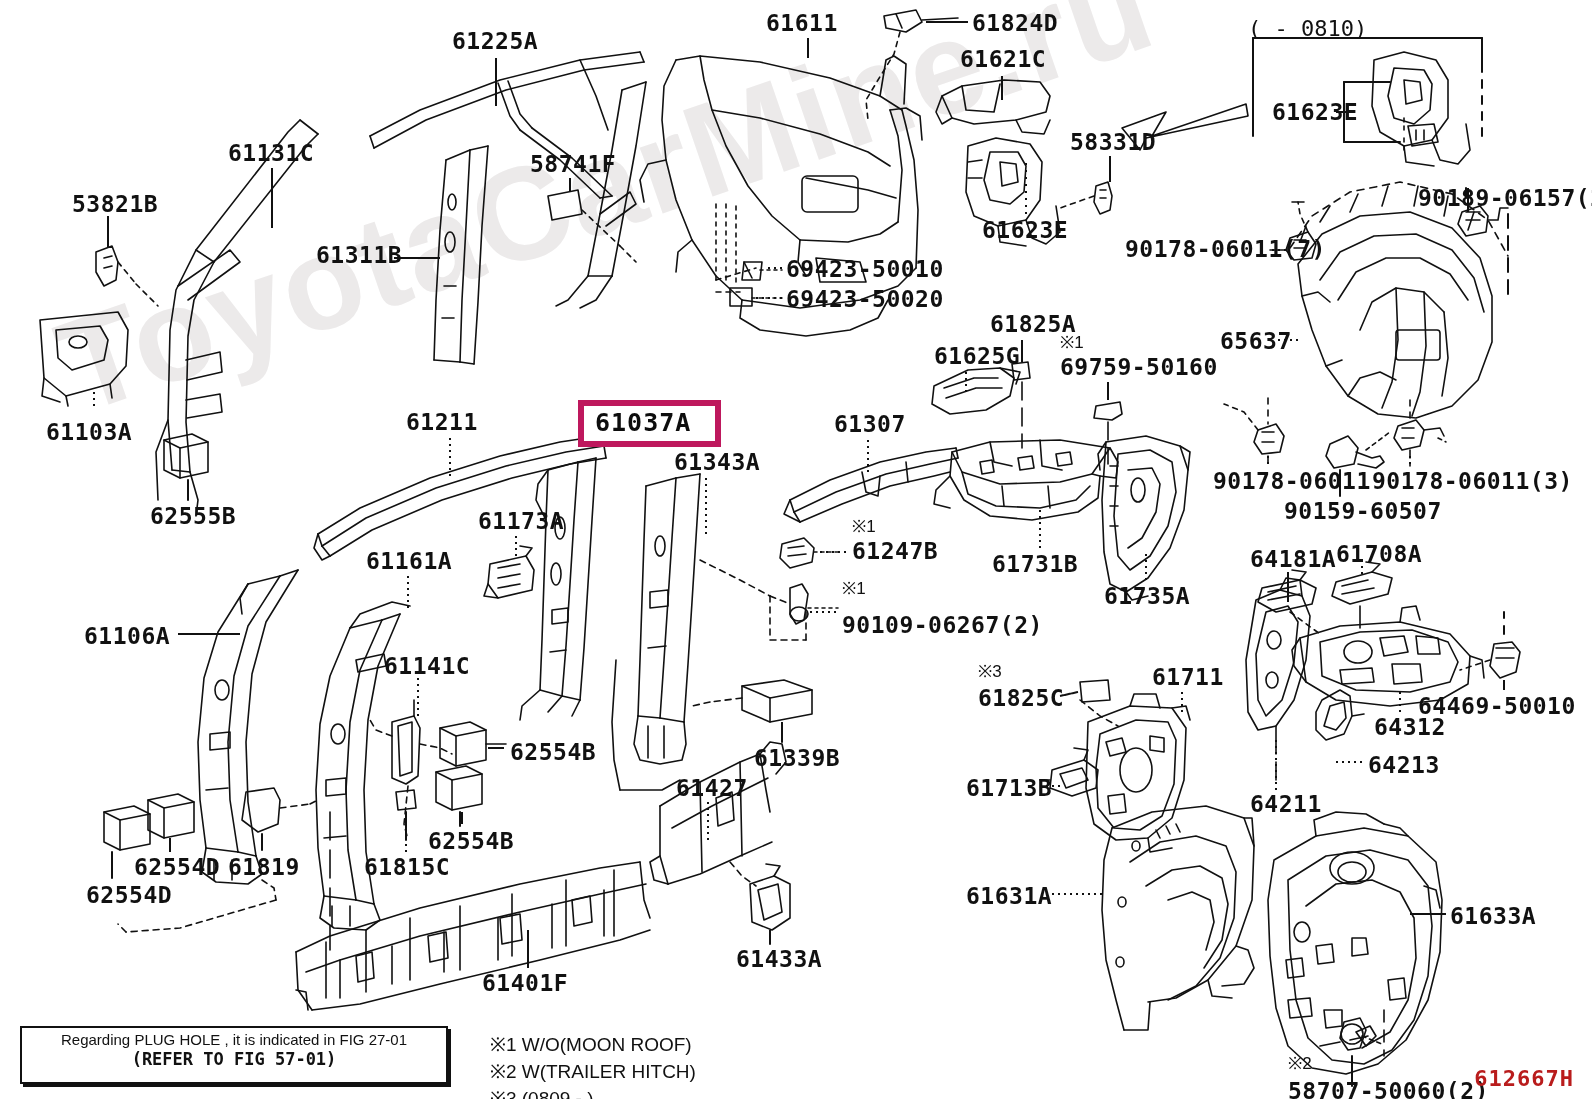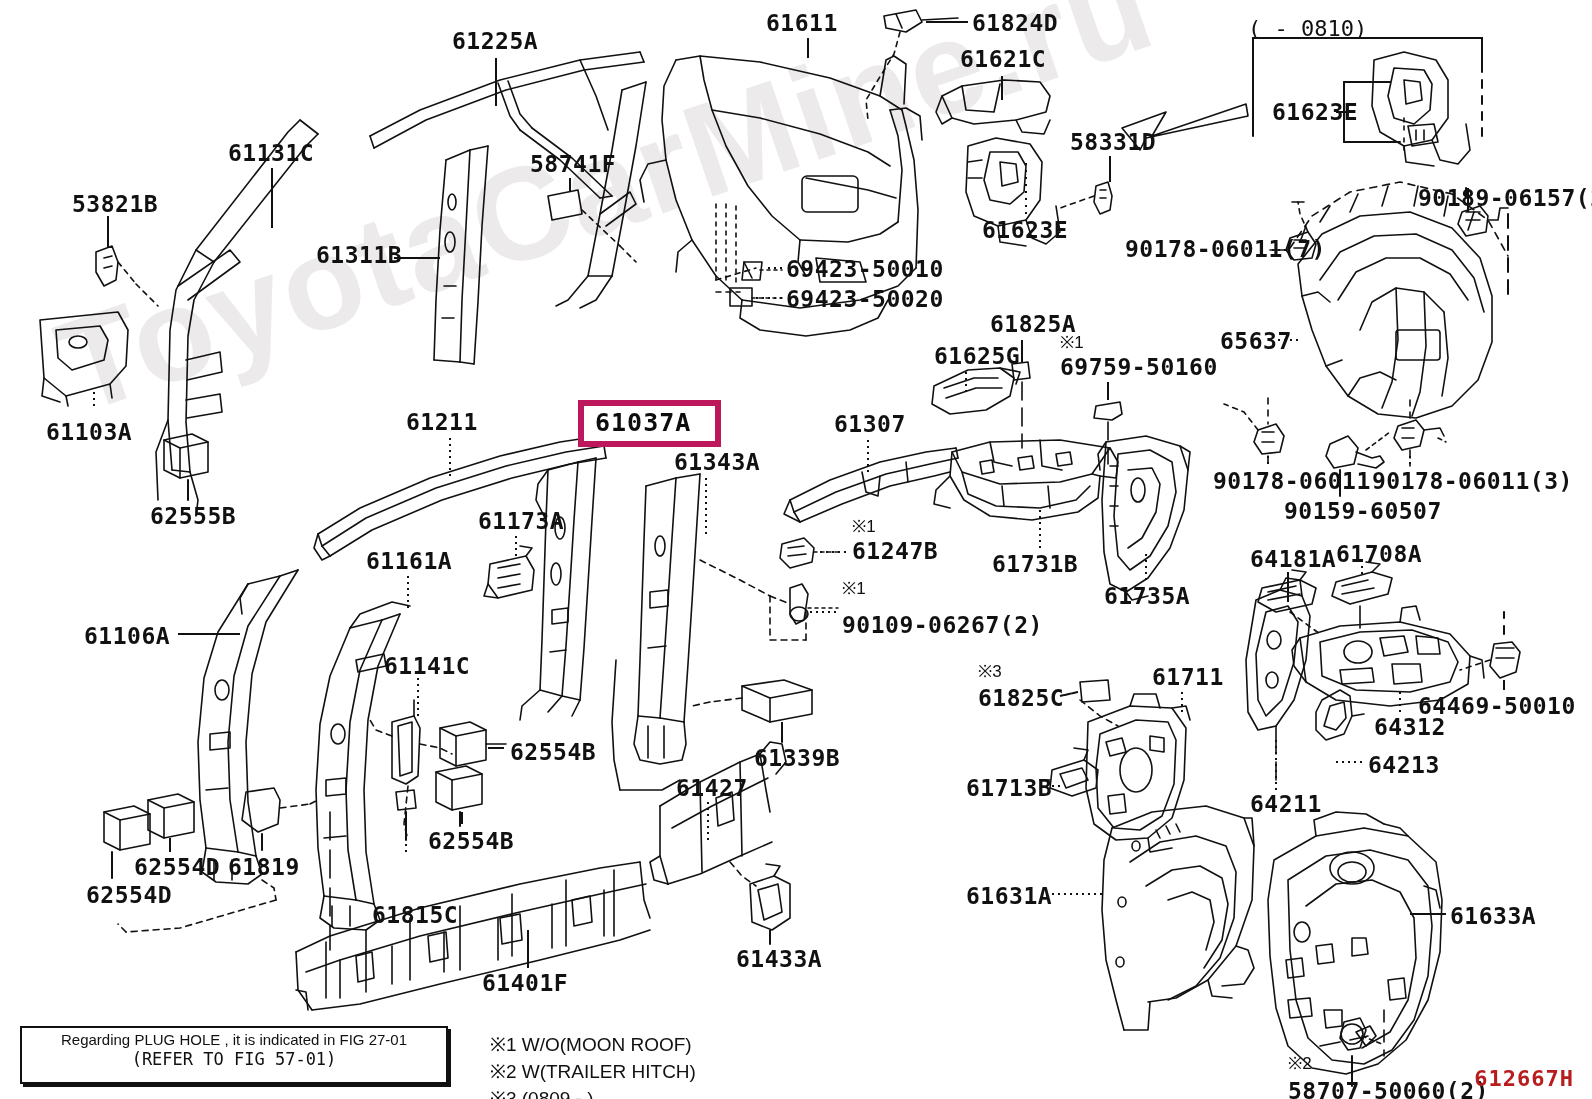--- a/index.html
+++ b/index.html
@@ -87,21 +87,21 @@
   .notebox .jp{
     font-family:"Liberation Sans",sans-serif;
     font-size:16px;color:#111;line-height:1.25;
   }
   .notebox .en{
     font-family:"Liberation Sans",sans-serif;
     font-size:15px;color:#111;line-height:1.2;
   }
   .notebox .ref{
     font-family:"DejaVu Sans Mono","Liberation Mono",monospace;
-    font-size:17px;font-weight:400;color:#111;line-height:1.2;
+    font-size:17px;font-weight:700;color:#111;line-height:1.2;
   }
   
   .legend{
     position:absolute;z-index:5;left:490px;top:1032px;
     font-family:"Liberation Sans",sans-serif;
     font-size:19px;color:#111;line-height:1.42;
   }
   .legend div{white-space:nowrap;}
   
   .figid{
@@ -664,21 +664,21 @@
   <div class="lbl" style="left:384px;top:655px;">61141C</div>
   <div class="lbl" style="left:510px;top:741px;">62554B</div>
   <div class="lbl" style="left:428px;top:830px;">62554B</div>
   <div class="lbl" style="left:754px;top:747px;">61339B</div>
   <div class="lbl" style="left:676px;top:777px;">61427</div>
   <div class="lbl" style="left:736px;top:948px;">61433A</div>
   <div class="lbl" style="left:482px;top:972px;">61401F</div>
   <div class="lbl" style="left:134px;top:856px;">62554D</div>
   <div class="lbl" style="left:86px;top:884px;">62554D</div>
   <div class="lbl" style="left:228px;top:856px;">61819</div>
-  <div class="lbl" style="left:364px;top:904px;margin-left:8px;">61815C</div>
+  <div class="lbl" style="left:364px;top:856px;">61815C</div>
 
   <div class="mark" style="left:978px;top:663px;">※3</div>
   <div class="lbl" style="left:978px;top:687px;">61825C</div>
   <div class="lbl" style="left:1152px;top:666px;">61711</div>
   <div class="lbl" style="left:1374px;top:716px;">64312</div>
   <div class="lbl" style="left:1418px;top:695px;">64469-50010</div>
   <div class="lbl" style="left:1368px;top:754px;">64213</div>
   <div class="lbl" style="left:1250px;top:793px;">64211</div>
   <div class="lbl" style="left:966px;top:777px;">61713B</div>
   <div class="lbl" style="left:966px;top:885px;">61631A</div>

